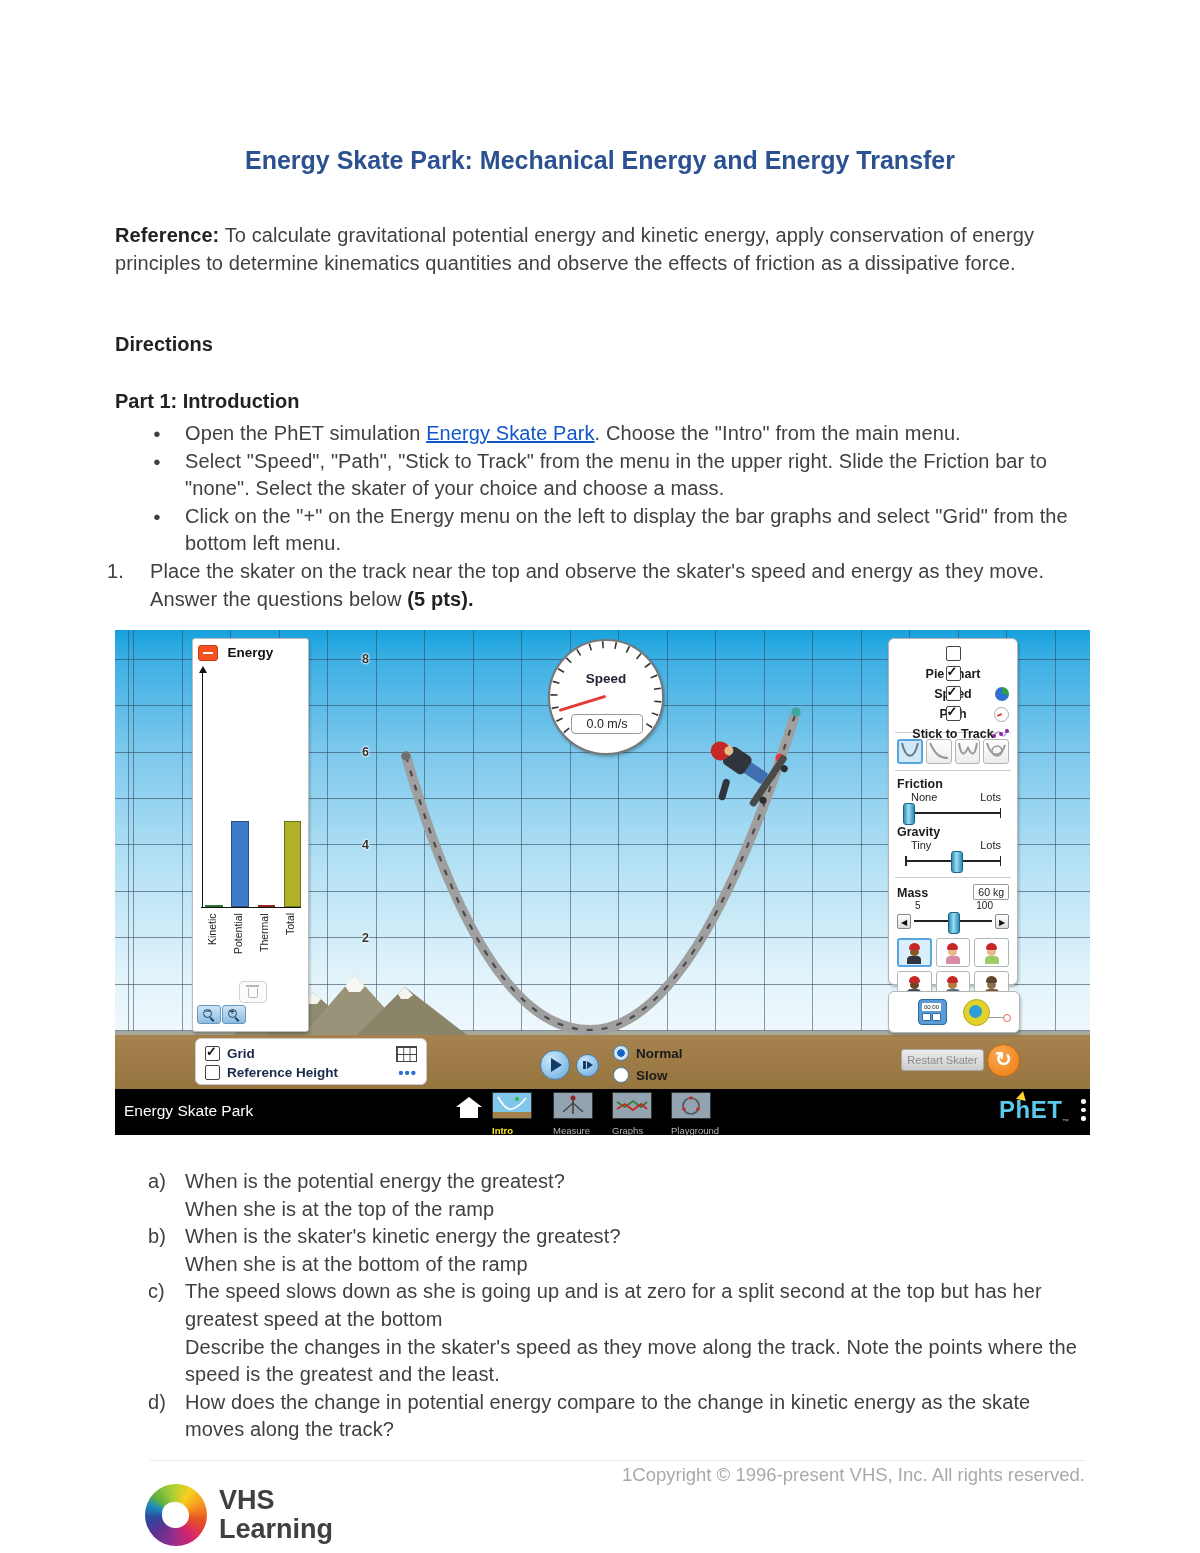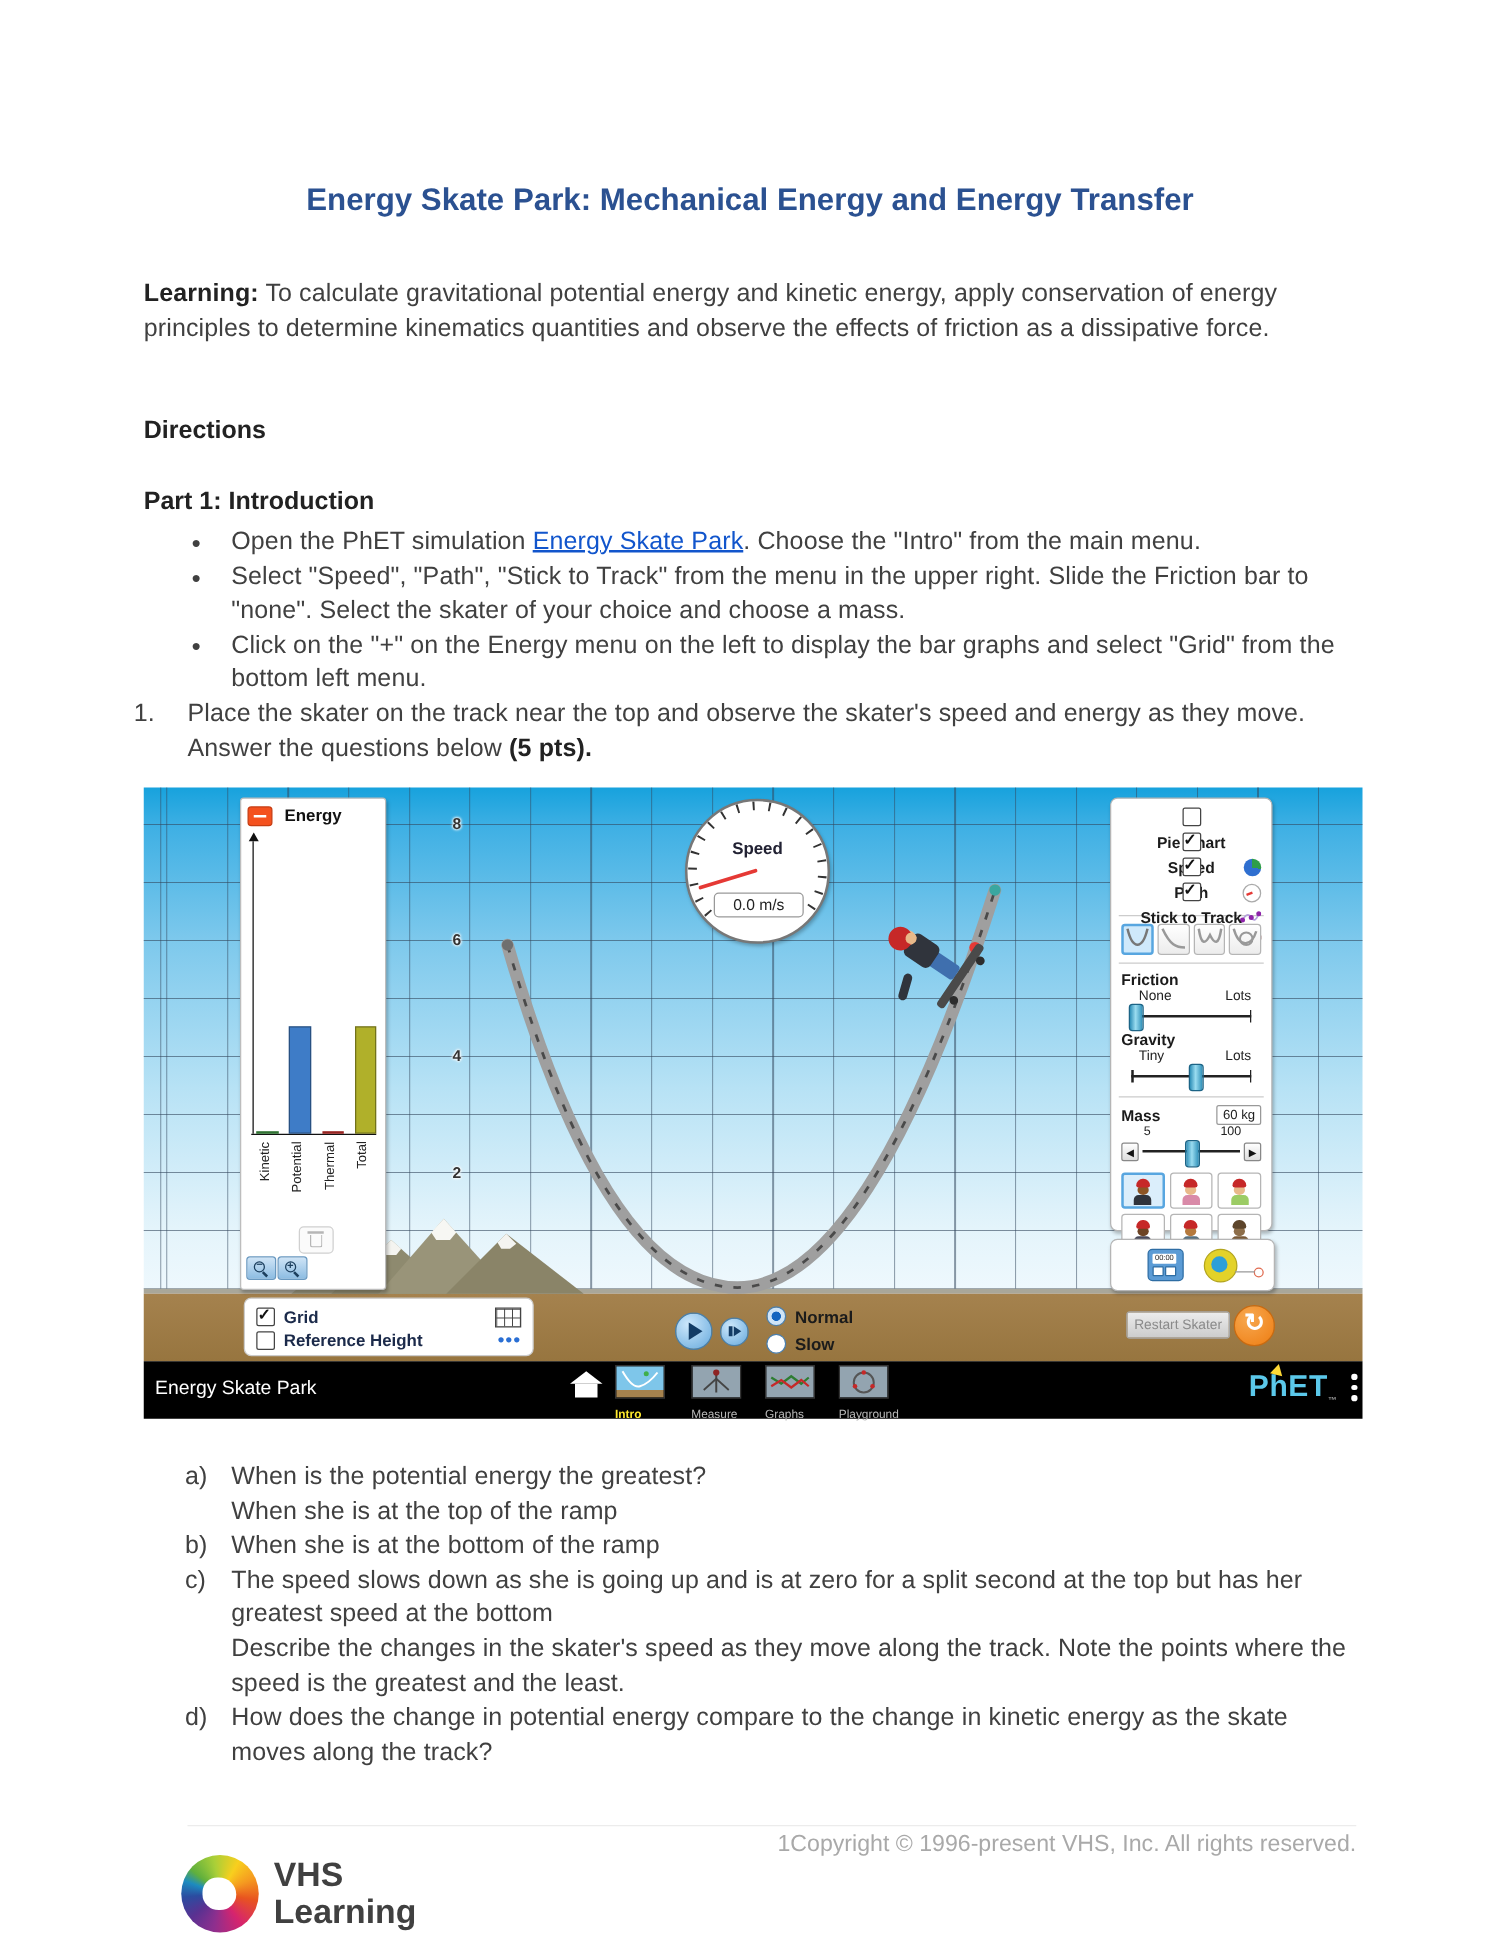--- a/index.html
+++ b/index.html
@@ -163,21 +163,21 @@
   .phet .tm{font-size:7px;color:#9a9a9a;vertical-align:sub;}
   .kebab{position:absolute;left:966px;top:469px;width:5px;cursor:pointer;}
   .kebab i{display:block;width:4.5px;height:4.5px;border-radius:50%;background:#fff;margin-bottom:4px;}
 </style>
 </head>
 <body>
 
 <div class="abs doc-title">Energy Skate Park: Mechanical Energy and Energy Transfer</div>
 
 <div class="abs para objective">
-  <span class="b">Learning:</span><span> To calculate gravitational potential energy and kinetic energy, apply conservation of energy principles to determine kinematics quantities and observe the effects of friction as a dissipative force.</span>
+  <span class="b">Reference:</span><span> To calculate gravitational potential energy and kinetic energy, apply conservation of energy principles to determine kinematics quantities and observe the effects of friction as a dissipative force.</span>
 </div>
 
 <div class="abs h2">Directions</div>
 <div class="abs h3">Part 1: Introduction</div>
 
 <div class="abs para list">
   <div class="li">
     <span class="marker">●</span>
     <span>Open the PhET simulation </span><a class="link">Energy Skate Park</a><span>. Choose the "Intro" from the main menu.</span>
   </div>
@@ -507,20 +507,21 @@
 </div>
 
 <div class="abs para qa">
   <div class="li">
     <span class="marker">a)</span>
     <div>When is the potential energy the greatest?</div>
     <div>When she is at the top of the ramp</div>
   </div>
   <div class="li">
     <span class="marker">b)</span>
+    <div>When is the skater's kinetic energy the greatest?</div>
     <div>When she is at the bottom of the ramp</div>
   </div>
   <div class="li">
     <span class="marker">c)</span>
     <div>The speed slows down as she is going up and is at zero for a split second at the top but has her greatest speed at the bottom</div>
     <div>Describe the changes in the skater's speed as they move along the track. Note the points where the speed is the greatest and the least.</div>
   </div>
   <div class="li">
     <span class="marker">d)</span>
     <div>How does the change in potential energy compare to the change in kinetic energy as the skate moves along the track?</div>

